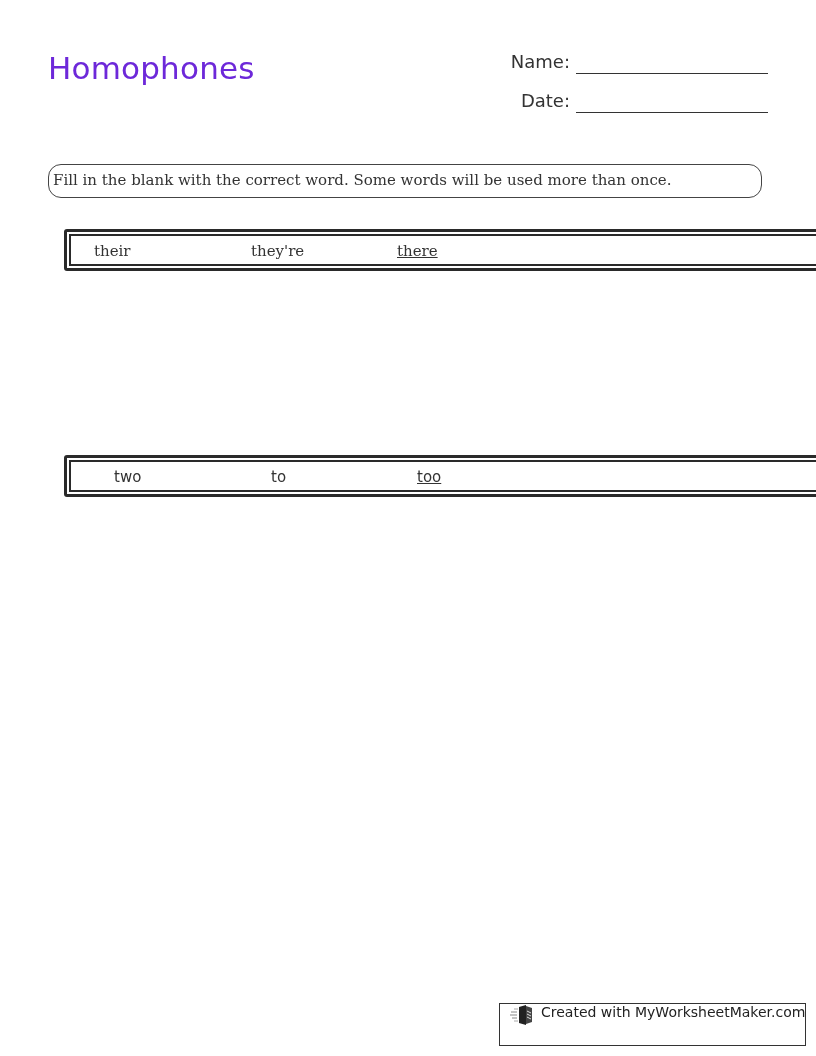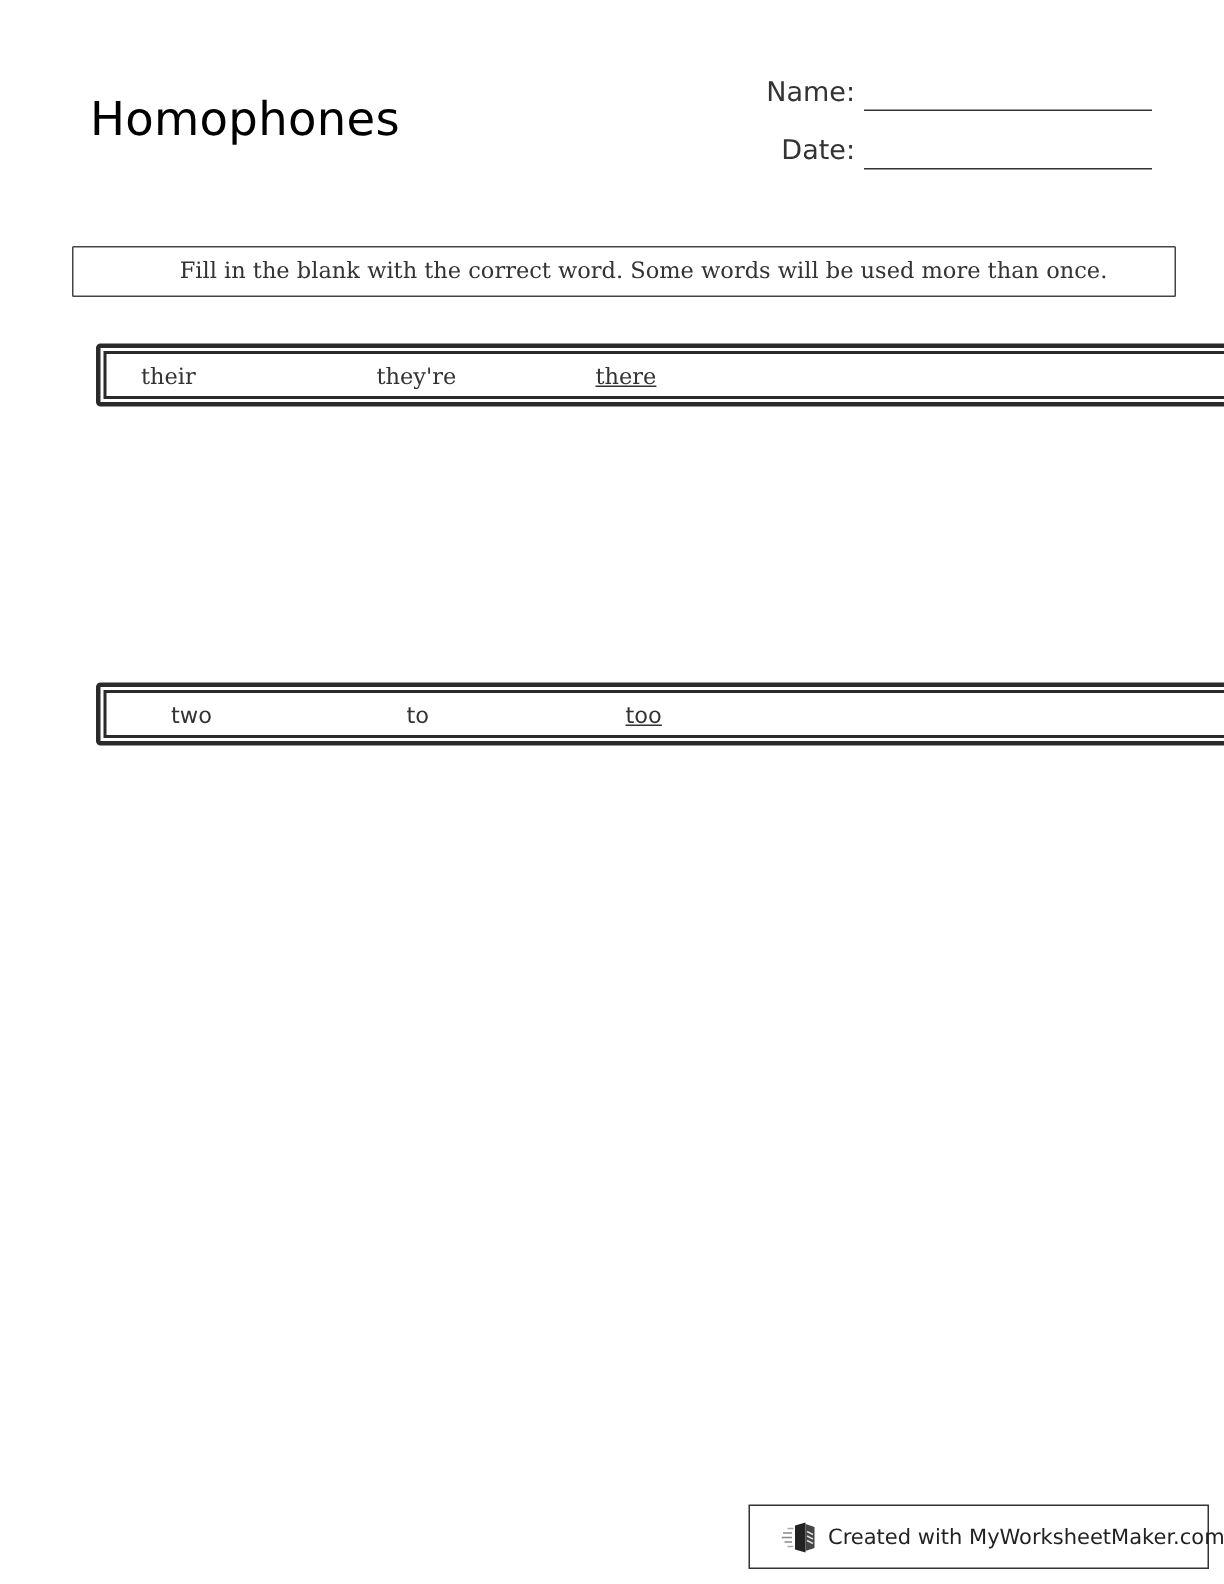--- a/index.html
+++ b/index.html
@@ -14,23 +14,23 @@
       overflow: hidden;
       color: #222222;
     }
     .title {
       position: absolute;
       left: 48px;
       top: 46px;
       font-family: "DejaVu Sans", sans-serif;
       font-size: 31px;
       font-weight: normal;
-      color: #000000;
+      color: #6d28d9;
       letter-spacing: 0.2px;
-      margin: 12px;
+      margin: 0;
       line-height: 44px;
     }
     .field-row {
       position: absolute;
       right: 48px;
       display: flex;
       align-items: flex-end;
     }
     .field-row.name { top: 50px; align-items: flex-end; }
     .field-row.date { top: 89px; }
@@ -48,28 +48,27 @@
       height: 22px;
       border-bottom: 1.5px solid #333333;
     }
     .instructions {
       position: absolute;
       left: 48px;
       top: 164px;
       width: 708px;
       height: 32px;
       border: 1.5px solid #444444;
-      border-radius: 1px;
+      border-radius: 13px;
       box-sizing: content-box;
-      padding-left: 26px;
+      padding-left: 4px;
       font-family: "DejaVu Serif", serif;
       font-size: 15px;
       color: #333333;
       line-height: 31px;
-      text-align: center;
     }
     .word-box {
       position: absolute;
       left: 64px;
       width: 760px;
       height: 42px;
       box-sizing: border-box;
       border: 3px solid #2a2a2a;
       border-radius: 3px;
       padding: 2px;
@@ -98,22 +97,21 @@
 
     .footer-badge {
       position: absolute;
       left: 499px;
       top: 1003px;
       width: 307px;
       height: 43px;
       box-sizing: border-box;
       border: 1.5px solid #333333;
       display: flex;
-      align-items: center;
-      padding-left: 21px;
+      padding-left: 10px;
     }
     .footer-icon {
       width: 26px;
       height: 22px;
       margin-right: 5px;
       display: inline-block;
     }
     .footer-text {
       font-family: "DejaVu Sans", sans-serif;
       font-size: 14px;

